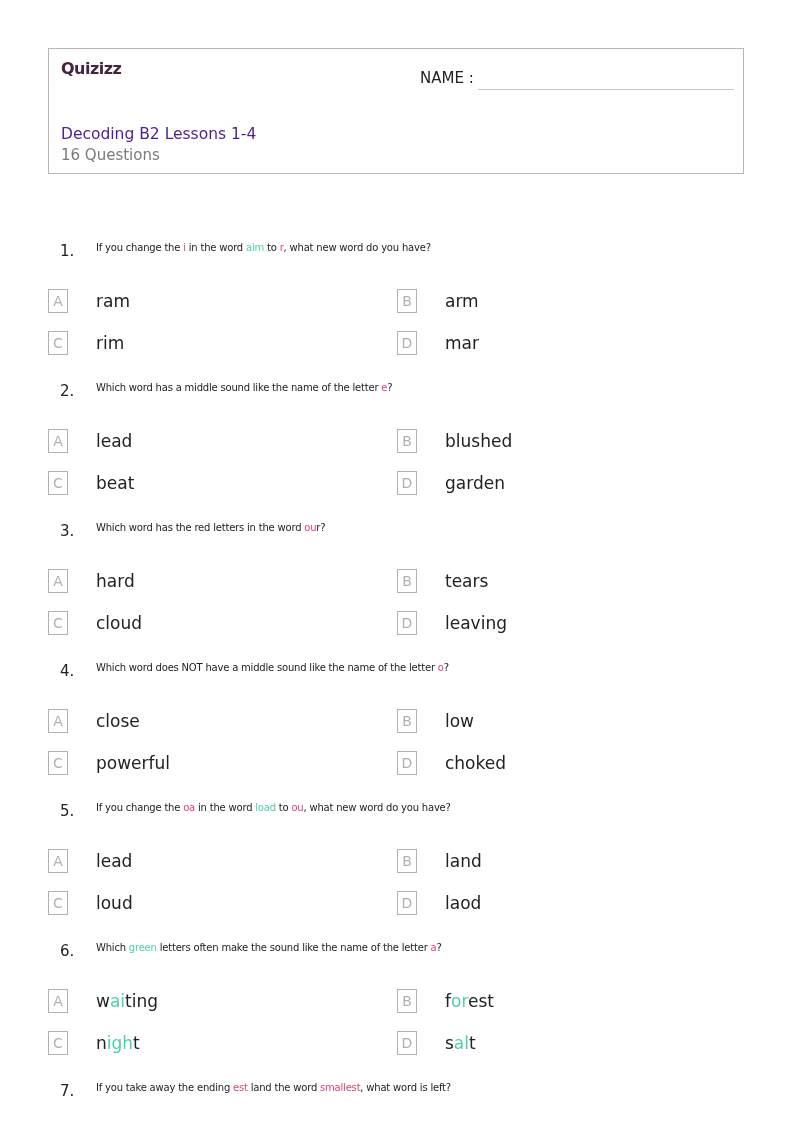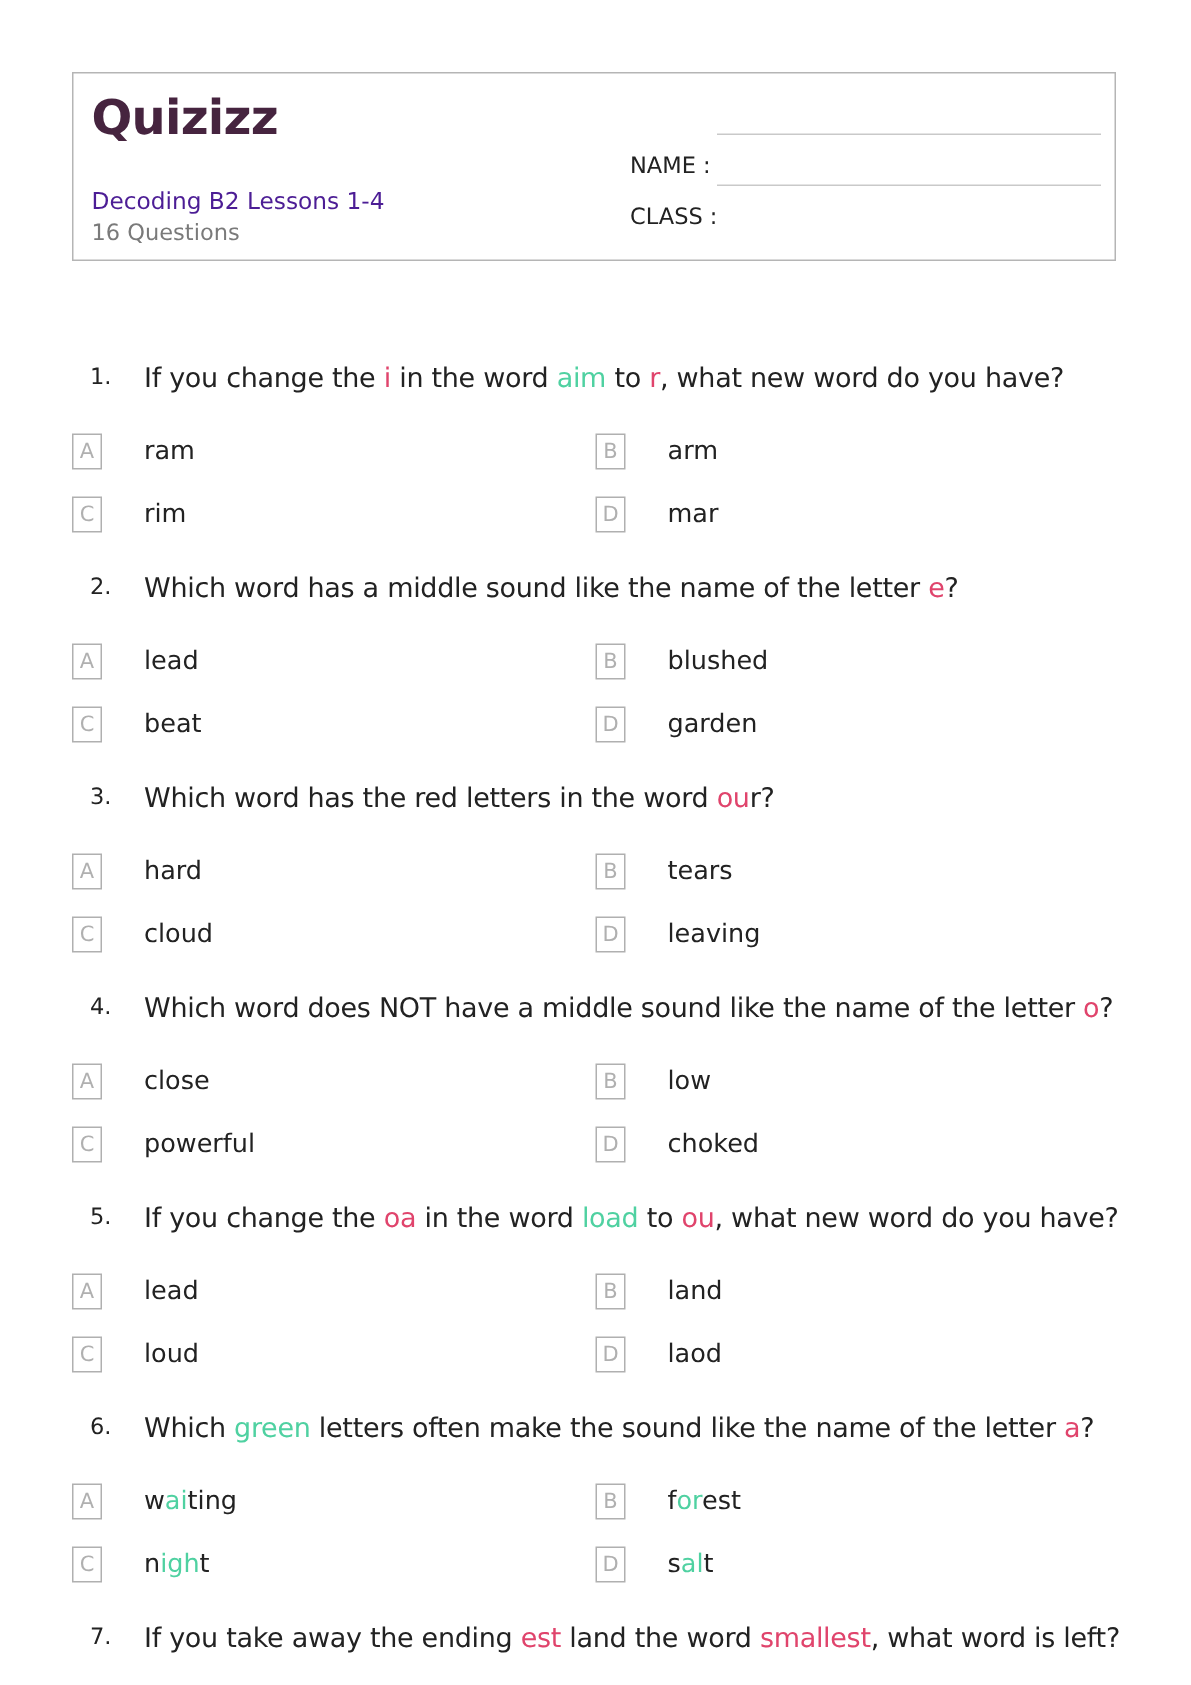--- a/index.html
+++ b/index.html
@@ -1,50 +1,46 @@
 <!DOCTYPE html>
 <html><head>
 <meta charset="utf-8">
 <style>
   html, body { margin: 0; padding: 0; background: #ffffff; }
   body { width: 794px; height: 1123px; position: relative; overflow: hidden;
          font-family: "DejaVu Sans", "Liberation Sans", sans-serif; color: #222222; }
   .header { position: absolute; left: 48px; top: 48px; width: 696px; height: 126px;
             border: 1px solid #b5b5b5; box-sizing: border-box; }
   .logo { position: absolute; left: 12px; top: 10px; font-family: "DejaVu Sans", sans-serif;
-          font-weight: bold; font-size: 32px; letter-spacing: -0.5px; color: #46243f; text-align: right; }
+          font-weight: bold; font-size: 16px; letter-spacing: -0.5px; color: #46243f; text-align: right; }
   .title { position: absolute; left: 12px; top: 76px; font-size: 15.5px; color: #4c1d95; }
   .subtitle { position: absolute; left: 12px; top: 97px; font-size: 15px; color: #7a7a7a; }
   .field { position: absolute; left: 371px; font-size: 15px; color: #222; width: 314px; }
-  .field .label { display: inline-block; margin-top: 32px; }
+  .field .label { display: inline-block; }
   .field .line { position: absolute; left: 58px; right: 0; top: 20px; border-bottom: 1px solid #c9c9c9; }
   .q { position: absolute; left: 0; width: 794px; }
   .q .num { position: absolute; left: 60px; top: 0; font-size: 15px; }
-  .q .text { position: absolute; left: 96px; top: 0; font-size: 18px; letter-spacing: -0.2px; white-space: nowrap; }
+  .q .text { position: absolute; left: 96px; top: 0; font-size: 10px; letter-spacing: -0.2px; white-space: nowrap; }
   .opt { position: absolute; height: 24px; }
   .opt .box { position: absolute; left: 0; top: 0; width: 20px; height: 24px; border: 1px solid #b0b0b0;
               box-sizing: border-box; color: #b0b0b0; font-size: 14px; text-align: center; line-height: 22px; }
   .opt .otext { position: absolute; left: 48px; top: 2px; font-size: 17px; white-space: nowrap; }
   .red { color: #e0446c; }
   .green { color: #4fd1a1; }
 </style>
 </head>
 <body>
 
 <div class="header">
   <div class="logo">Quizizz</div>
   <div class="title">Decoding B2 Lessons 1-4</div>
   <div class="subtitle">16 Questions</div>
 
   <div class="field" style="top:20px;">
     <span class="label">NAME :</span>
-    <span class="line"></span>
-  </div>
-  <div class="field" style="top:54px;">
-    <span class="label">CLASS :</span>
     <span class="line"></span>
   </div>
 </div>
 
 <div id="questions">
     <div class="q" style="top: 242px;">
       <span class="num">1.</span>
       <span class="text"><span>If you change the </span><span class="red">i</span><span> in the word </span><span class="green">aim</span><span> to </span><span class="red">r</span><span>, what new word do you have?</span></span>
       <div class="opt" style="left: 48px; top: 47px;">
         <span class="box">A</span>

